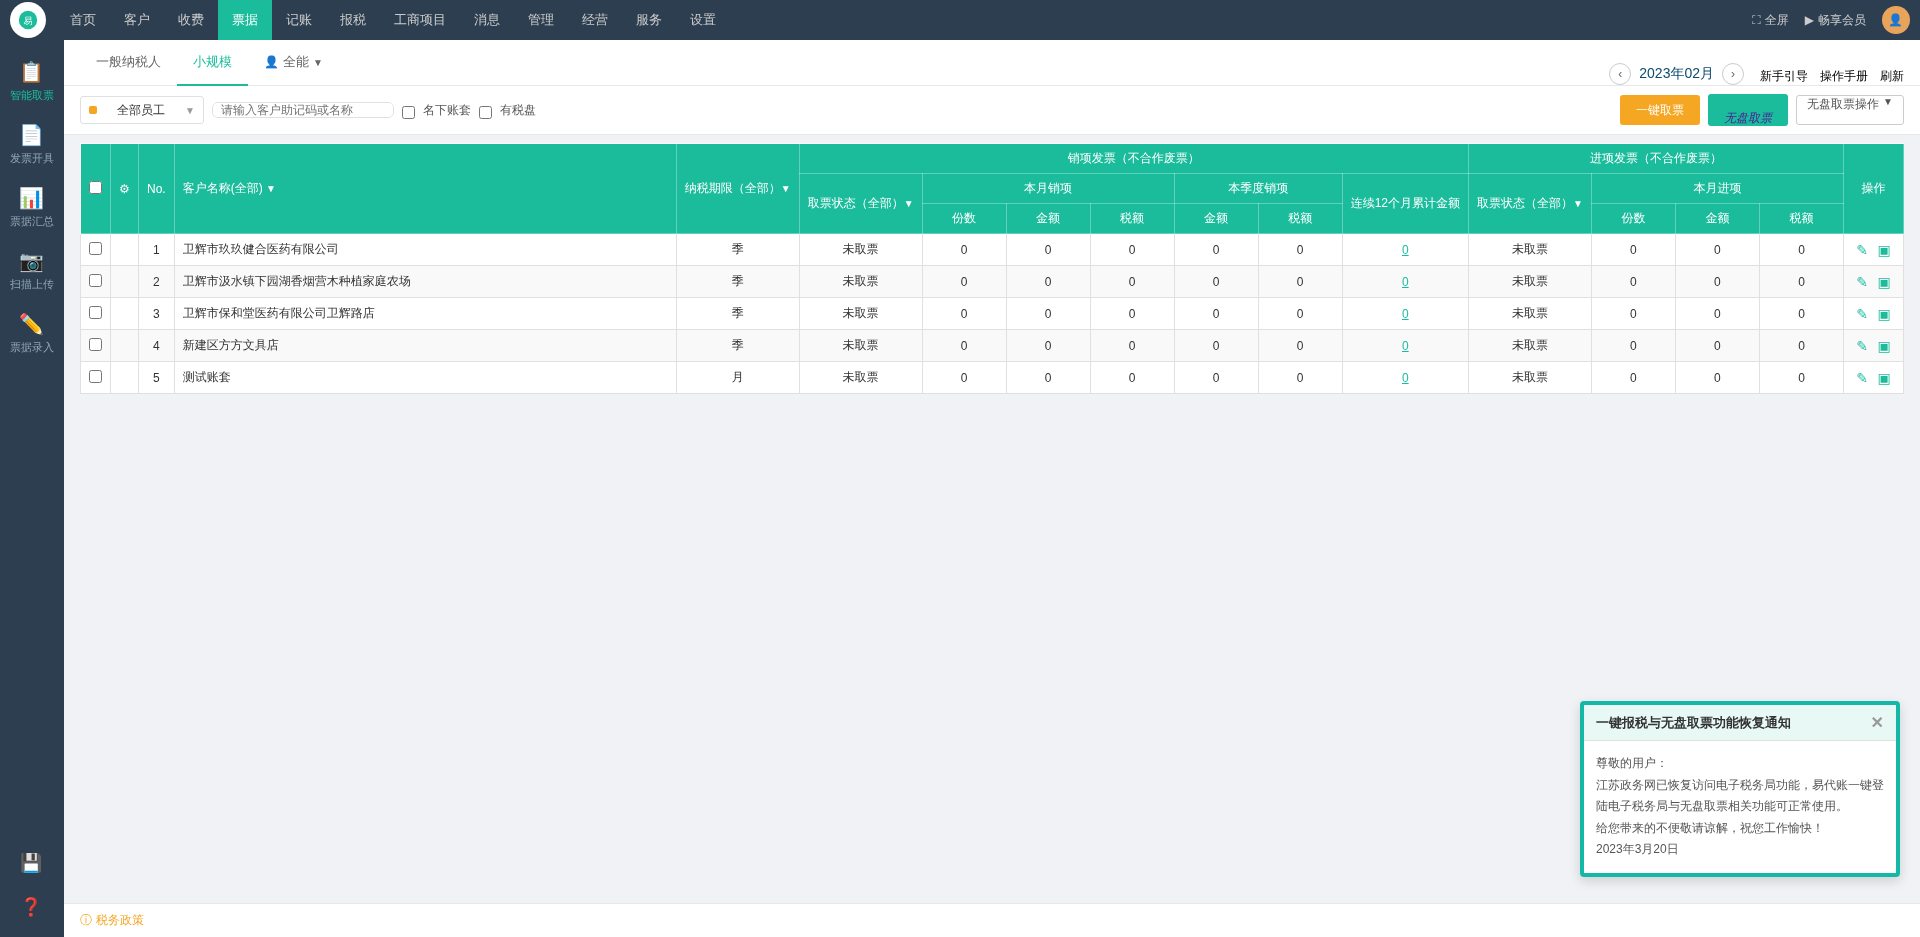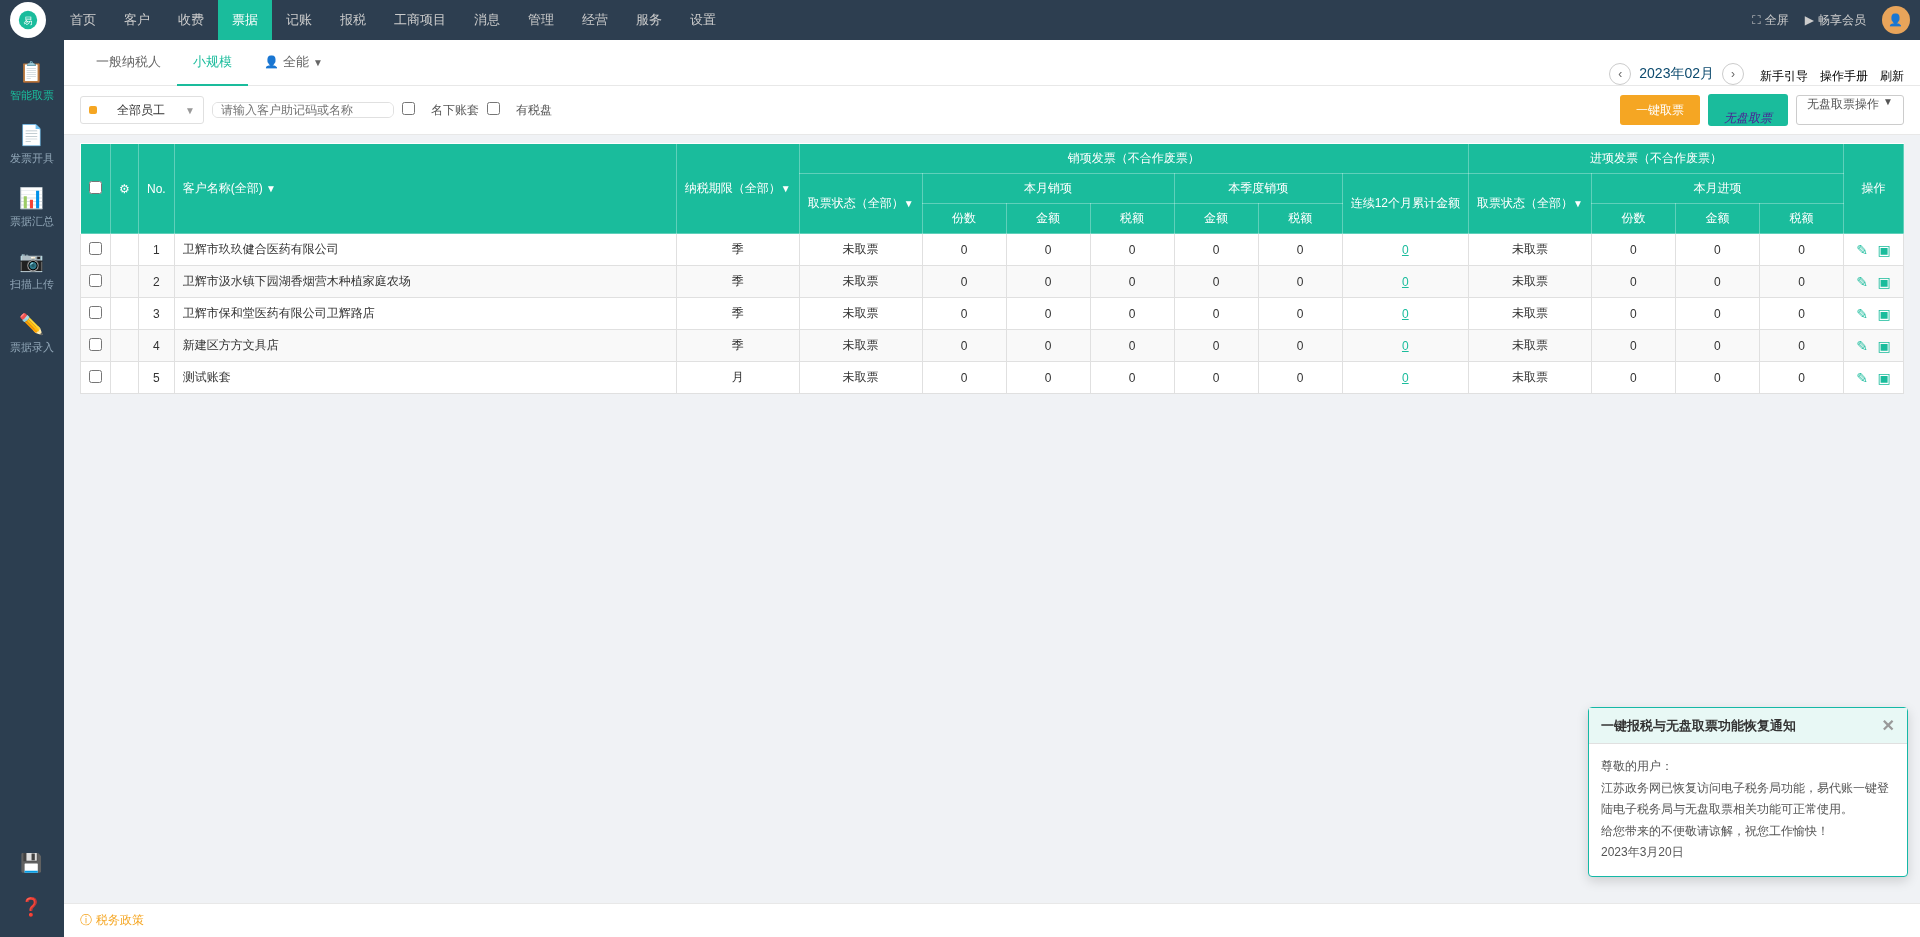--- a/index.html
+++ b/index.html
@@ -155,21 +155,21 @@
       font-size: 12px;
       color: #666;
     }
     .toolbar .search-box .search-btn {
       width: 28px; height: 28px;
       background: #e8e8e8;
       display: flex; align-items: center; justify-content: center;
       cursor: pointer; color: #666;
     }
     .toolbar .checkbox-label {
-      display: flex; align-items: flex-start; gap: 16px; cursor: pointer; color: #555;
+      display: flex; align-items: flex-end; gap: 8px; cursor: pointer; color: #555;
     }
     .toolbar .checkbox-label input { cursor: pointer; }
     .toolbar .spacer { flex: 1; }
     .btn-primary {
       background: #f5a623; color: #fff; border: none;
       padding: 0 16px; height: 30px; border-radius: 3px;
       cursor: pointer; font-size: 12px;
     }
     .btn-danger {
       background: #1abc9c; color: #4c1d95; border: none;
@@ -216,24 +216,24 @@
     .data-table td.td-left { text-align: left; }
     .data-table tbody tr:nth-child(even) { background: #f9f9f9; }
     .data-table .link-0 { color: #1abc9c; text-decoration: underline; cursor: pointer; }
     .data-table .action-icon { color: #1abc9c; cursor: pointer; margin: 0 3px; font-size: 14px; }
     .th-sub { background: #2ec4a9; }
     .th-sub2 { background: #26b298; }
 
     
     .notification-popup {
       position: fixed;
-      bottom: 60px; right: 12px;
+      bottom: 60px; right: 20px;
       width: 320px;
       background: #fff;
-      border: 1px solid #14b8a6;
+      border: 4px solid #14b8a6;
       border-radius: 4px;
       box-shadow: 0 4px 12px rgba(0,0,0,0.15);
       z-index: 100;
     }
     .notif-header {
       background: #e8f8f5;
       padding: 8px 12px;
       display: flex; align-items: center; justify-content: space-between;
       border-bottom: 1px solid #e0e0e0;
       font-size: 13px; font-weight: bold; color: #333;

